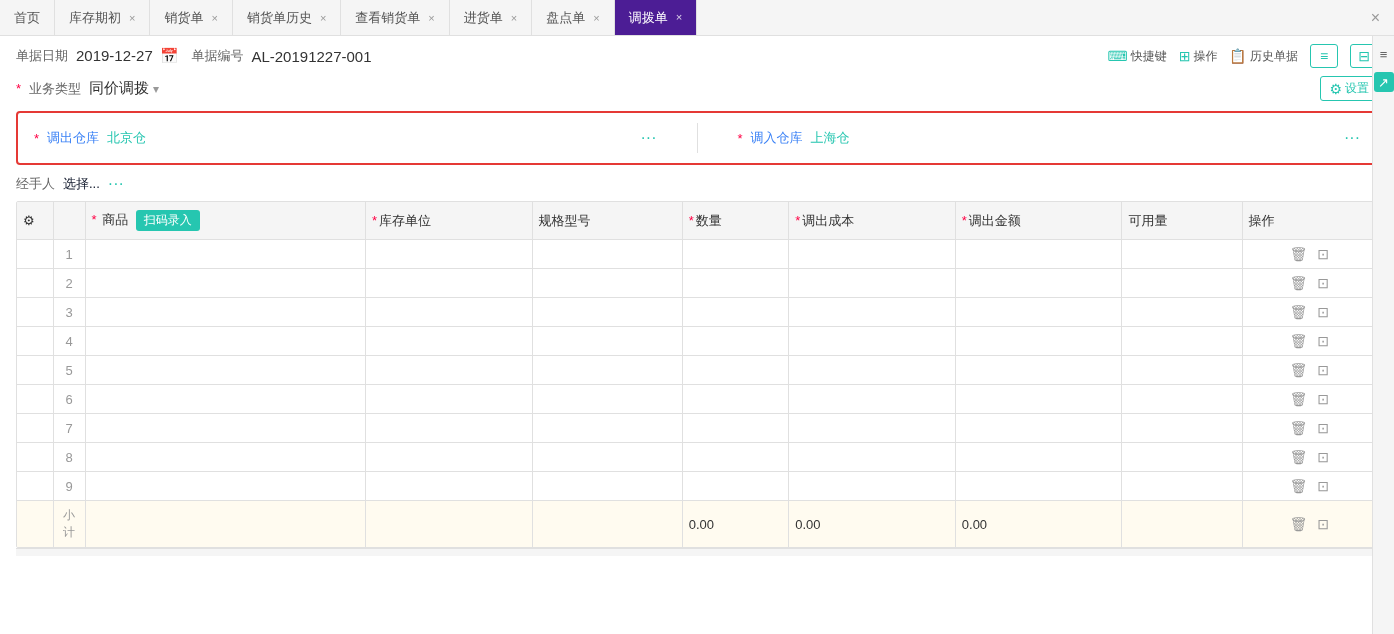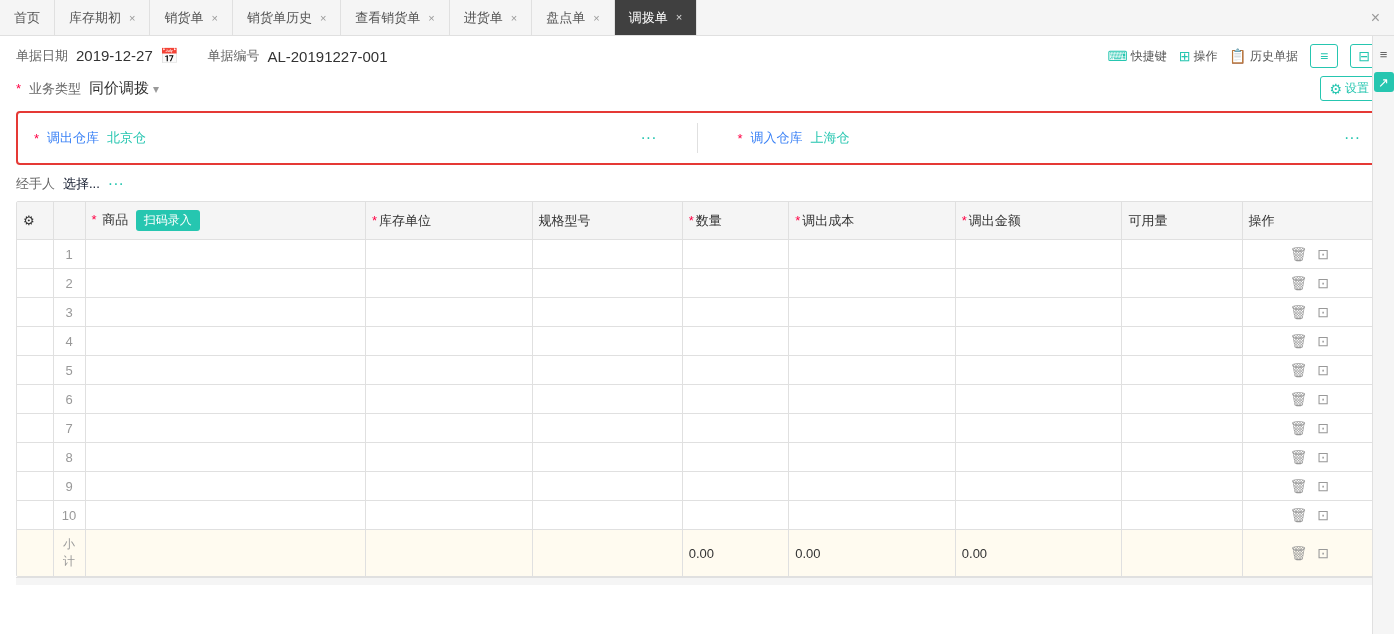--- a/index.html
+++ b/index.html
@@ -23,21 +23,21 @@
       font-size: 13px;
       color: #555;
       border-right: 1px solid #e0e0e0;
       white-space: nowrap;
       gap: 6px;
     }
     .tab-item:first-child {
       border-left: none;
     }
     .tab-item.active-green {
-      background: #404040;
+      background: #4c1d95;
       color: #fff;
       font-family: Liberation Mono, monospace;
     }
     .tab-close {
       font-size: 11px;
       color: #999;
       cursor: pointer;
       margin-left: 2px;
     }
     .tab-close-white {
@@ -68,21 +68,21 @@
     }
     .calendar-icon {
       color: #26c6b0;
       cursor: pointer;
       font-size: 15px;
     }
     .doc-number {
       display: flex;
       align-items: center;
       gap: 8px;
-      margin-left: 28px;
+      margin-left: 12px;
     }
 
     
     .toolbar-right {
       margin-left: auto;
       display: flex;
       align-items: center;
       gap: 12px;
       font-size: 12px;
       color: #555;
@@ -548,35 +548,20 @@
       <td></td>
       <td></td>
       <td></td>
       <td></td>
       <td></td>
       <td class="op-cell">
         <button class="icon-btn">🗑</button>
         <button class="icon-btn">⊡</button>
       </td>
     </tr>
-        <tr>
-      <td class="row-num"></td>
-      <td class="row-num">10</td>
-      <td></td>
-      <td></td>
-      <td></td>
-      <td></td>
-      <td></td>
-      <td></td>
-      <td></td>
-      <td class="op-cell">
-        <button class="icon-btn">🗑</button>
-        <button class="icon-btn">⊡</button>
-      </td>
-    </tr>
         <tr class="subtotal-row">
       <td class="row-num"></td>
       <td class="row-num"><span style="font-size:12px;color:#999;">小计</span></td>
       <td></td>
       <td></td>
       <td></td>
       <td><span style="color:#333;">0.00</span></td>
       <td><span style="color:#333;">0.00</span></td>
       <td><span style="color:#333;">0.00</span></td>
       <td></td>

